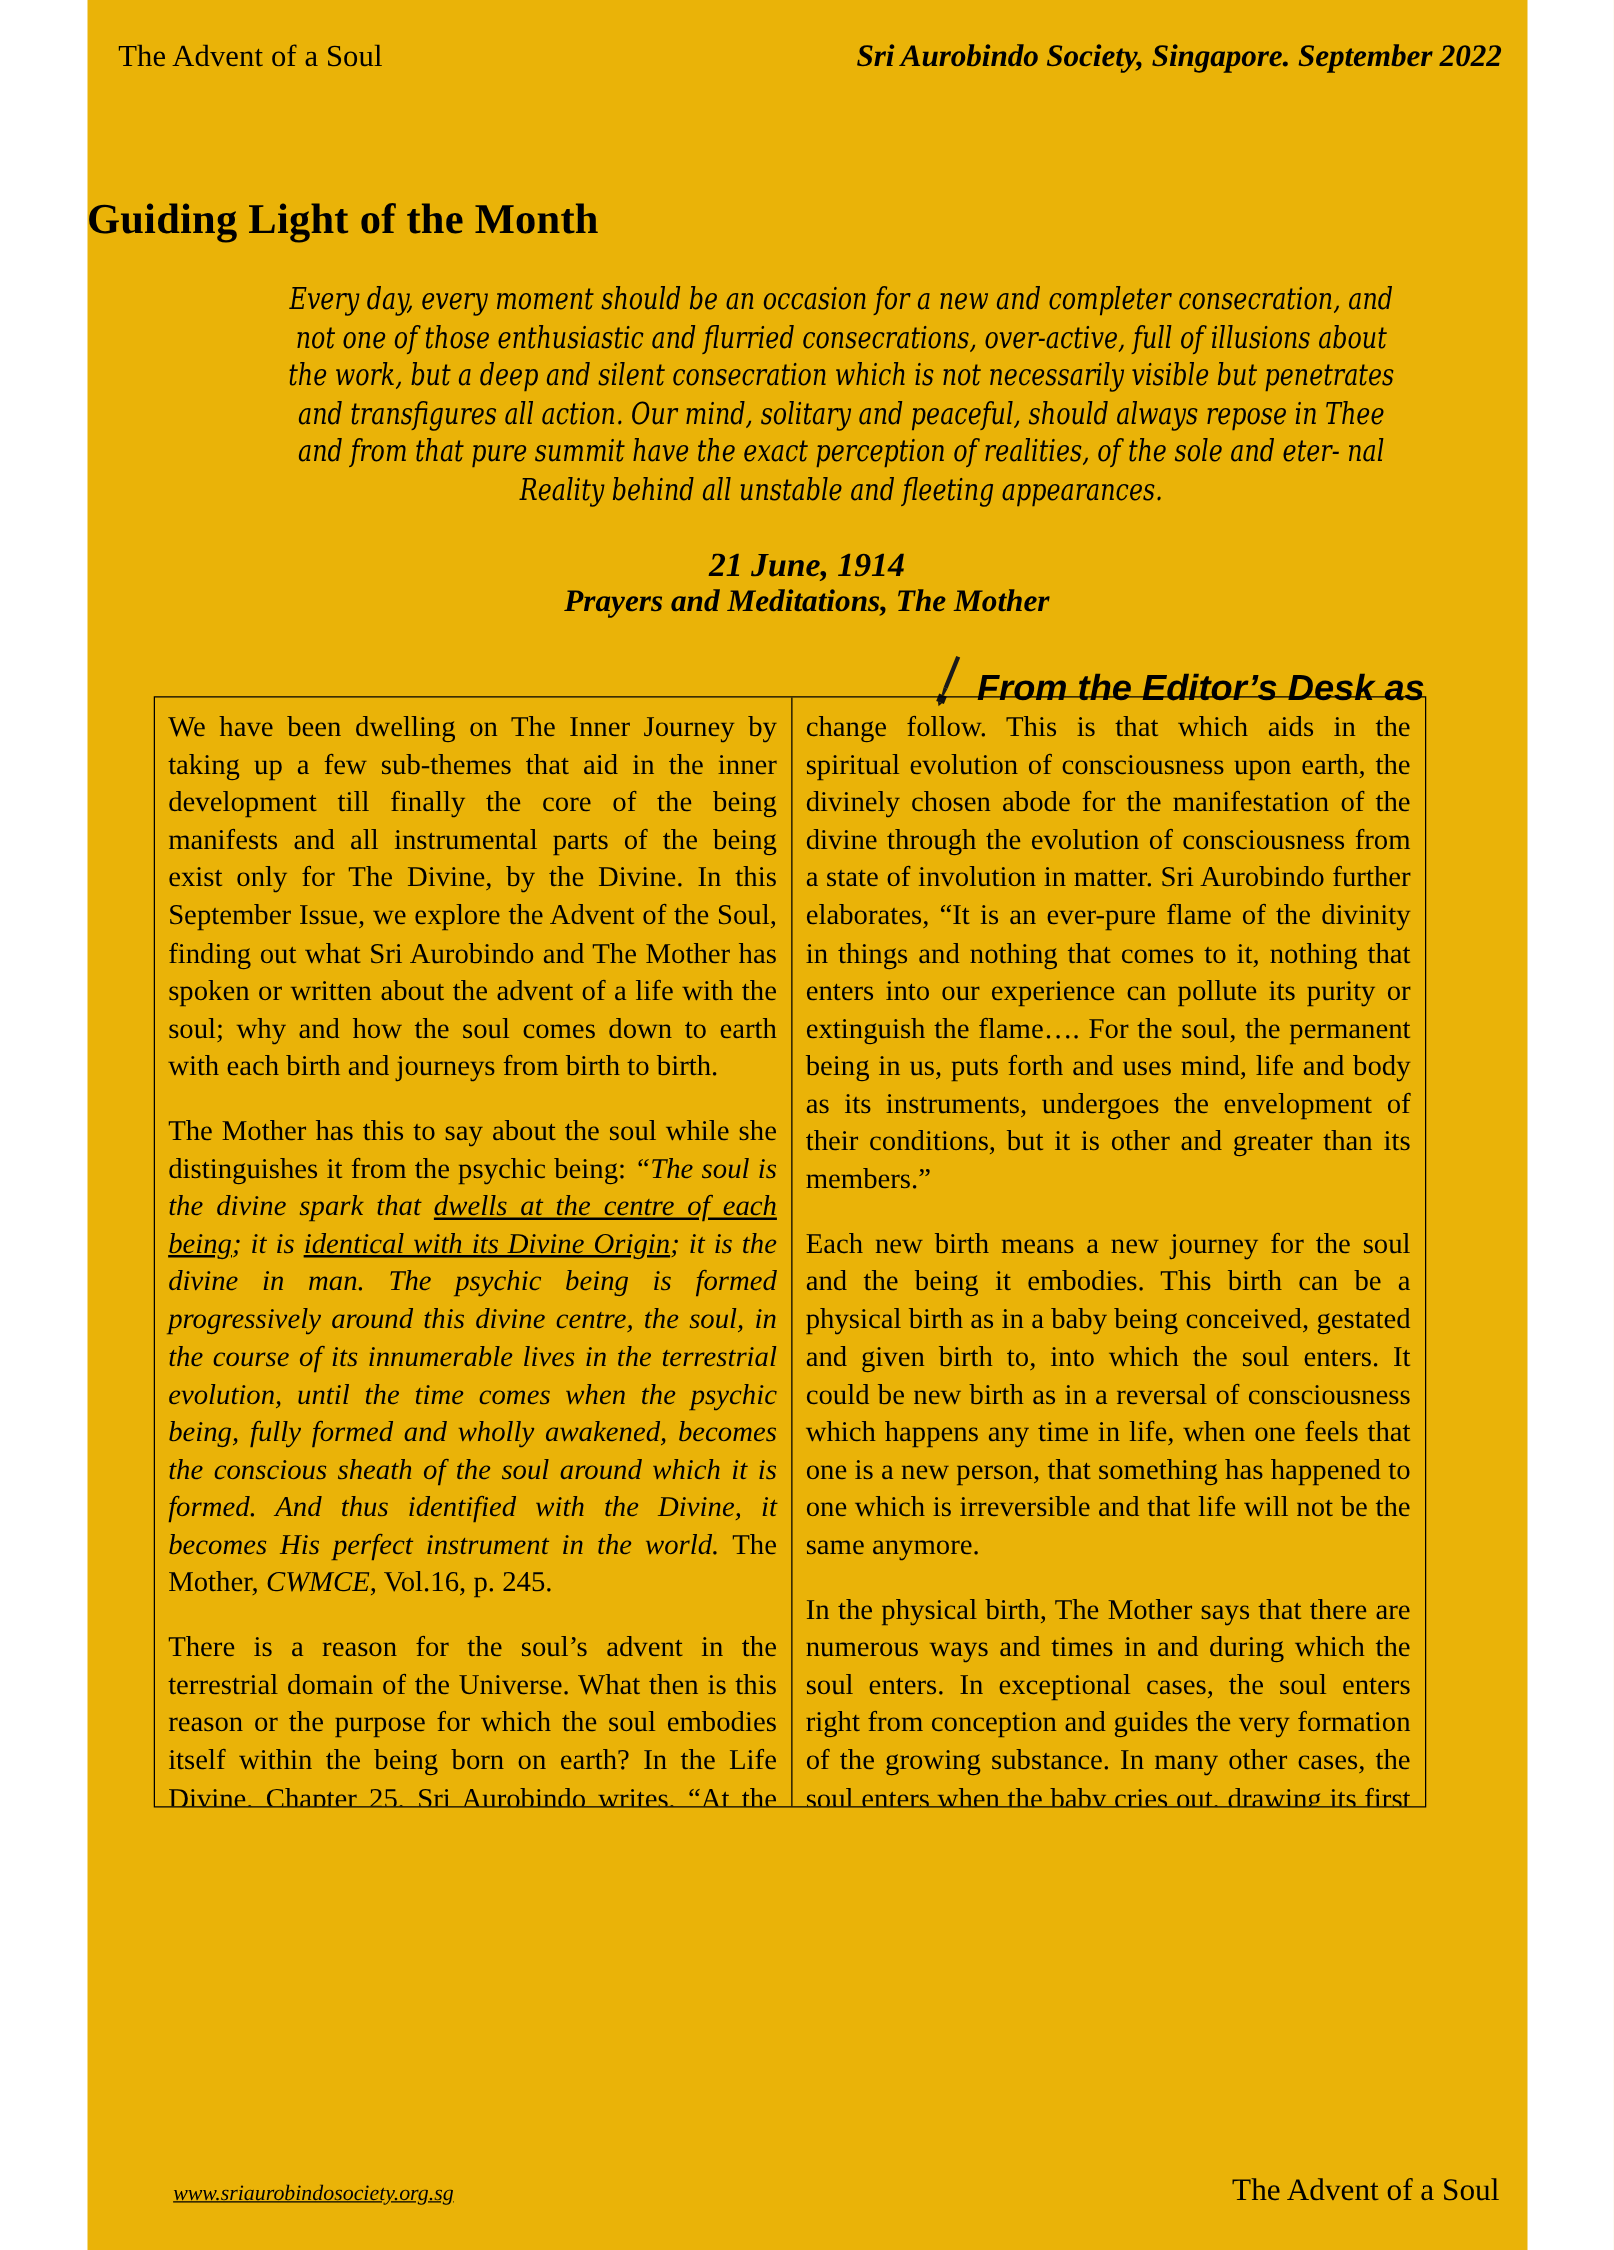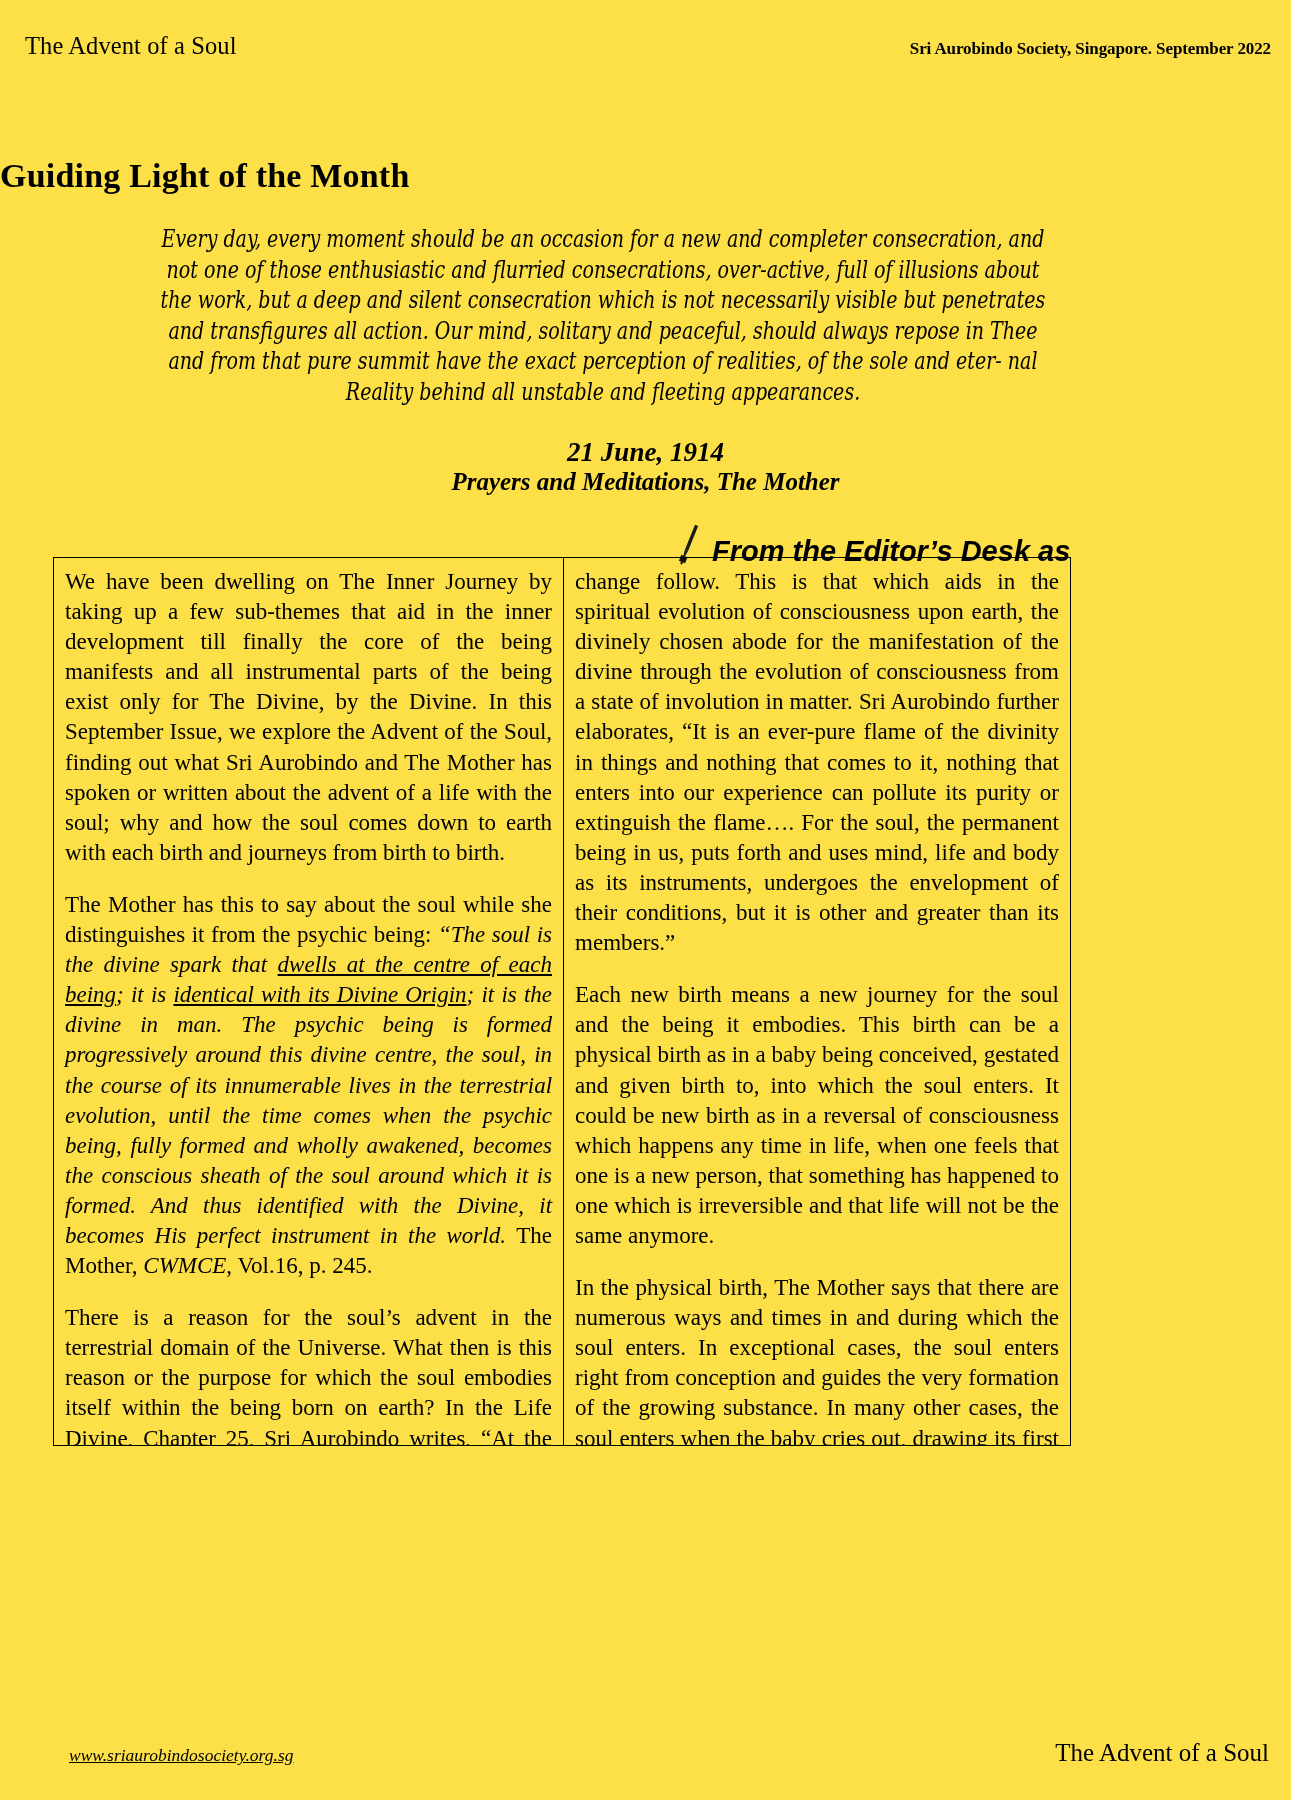--- a/index.html
+++ b/index.html
@@ -6,24 +6,24 @@
     margin: 0;
     padding: 0;
     background: #ffffff;
   }
   body {
     font-family: "Liberation Serif", "DejaVu Serif", serif;
     color: #000000;
   }
   .page {
     position: relative;
-    width: 1291px;
+    width: 1152px;
     height: 1800px;
     margin: 0 auto;
-    background: #fde047;
+    background: #eab308;
     box-sizing: border-box;
     overflow: hidden;
   }
 
   
   .running-header {
     position: absolute;
     top: 32px;
     left: 25px;
     right: 20px;
@@ -31,22 +31,23 @@
     justify-content: space-between;
     align-items: baseline;
   }
   .header-left {
     font-family: "Liberation Serif", "DejaVu Serif", serif;
     font-size: 24.5px;
     letter-spacing: 0.1px;
   }
   .header-right {
     font-family: "Liberation Serif", "DejaVu Serif", serif;
-    font-size: 17px;
-    font-weight: bold;
+    font-size: 25px;
+    font-weight: bold;
+    font-style: italic;
     letter-spacing: -0.1px;
   }
 
   
   .guiding-title {
     position: absolute;
     top: 157px;
     left: 0;
     width: 100%;
     text-align: left;

